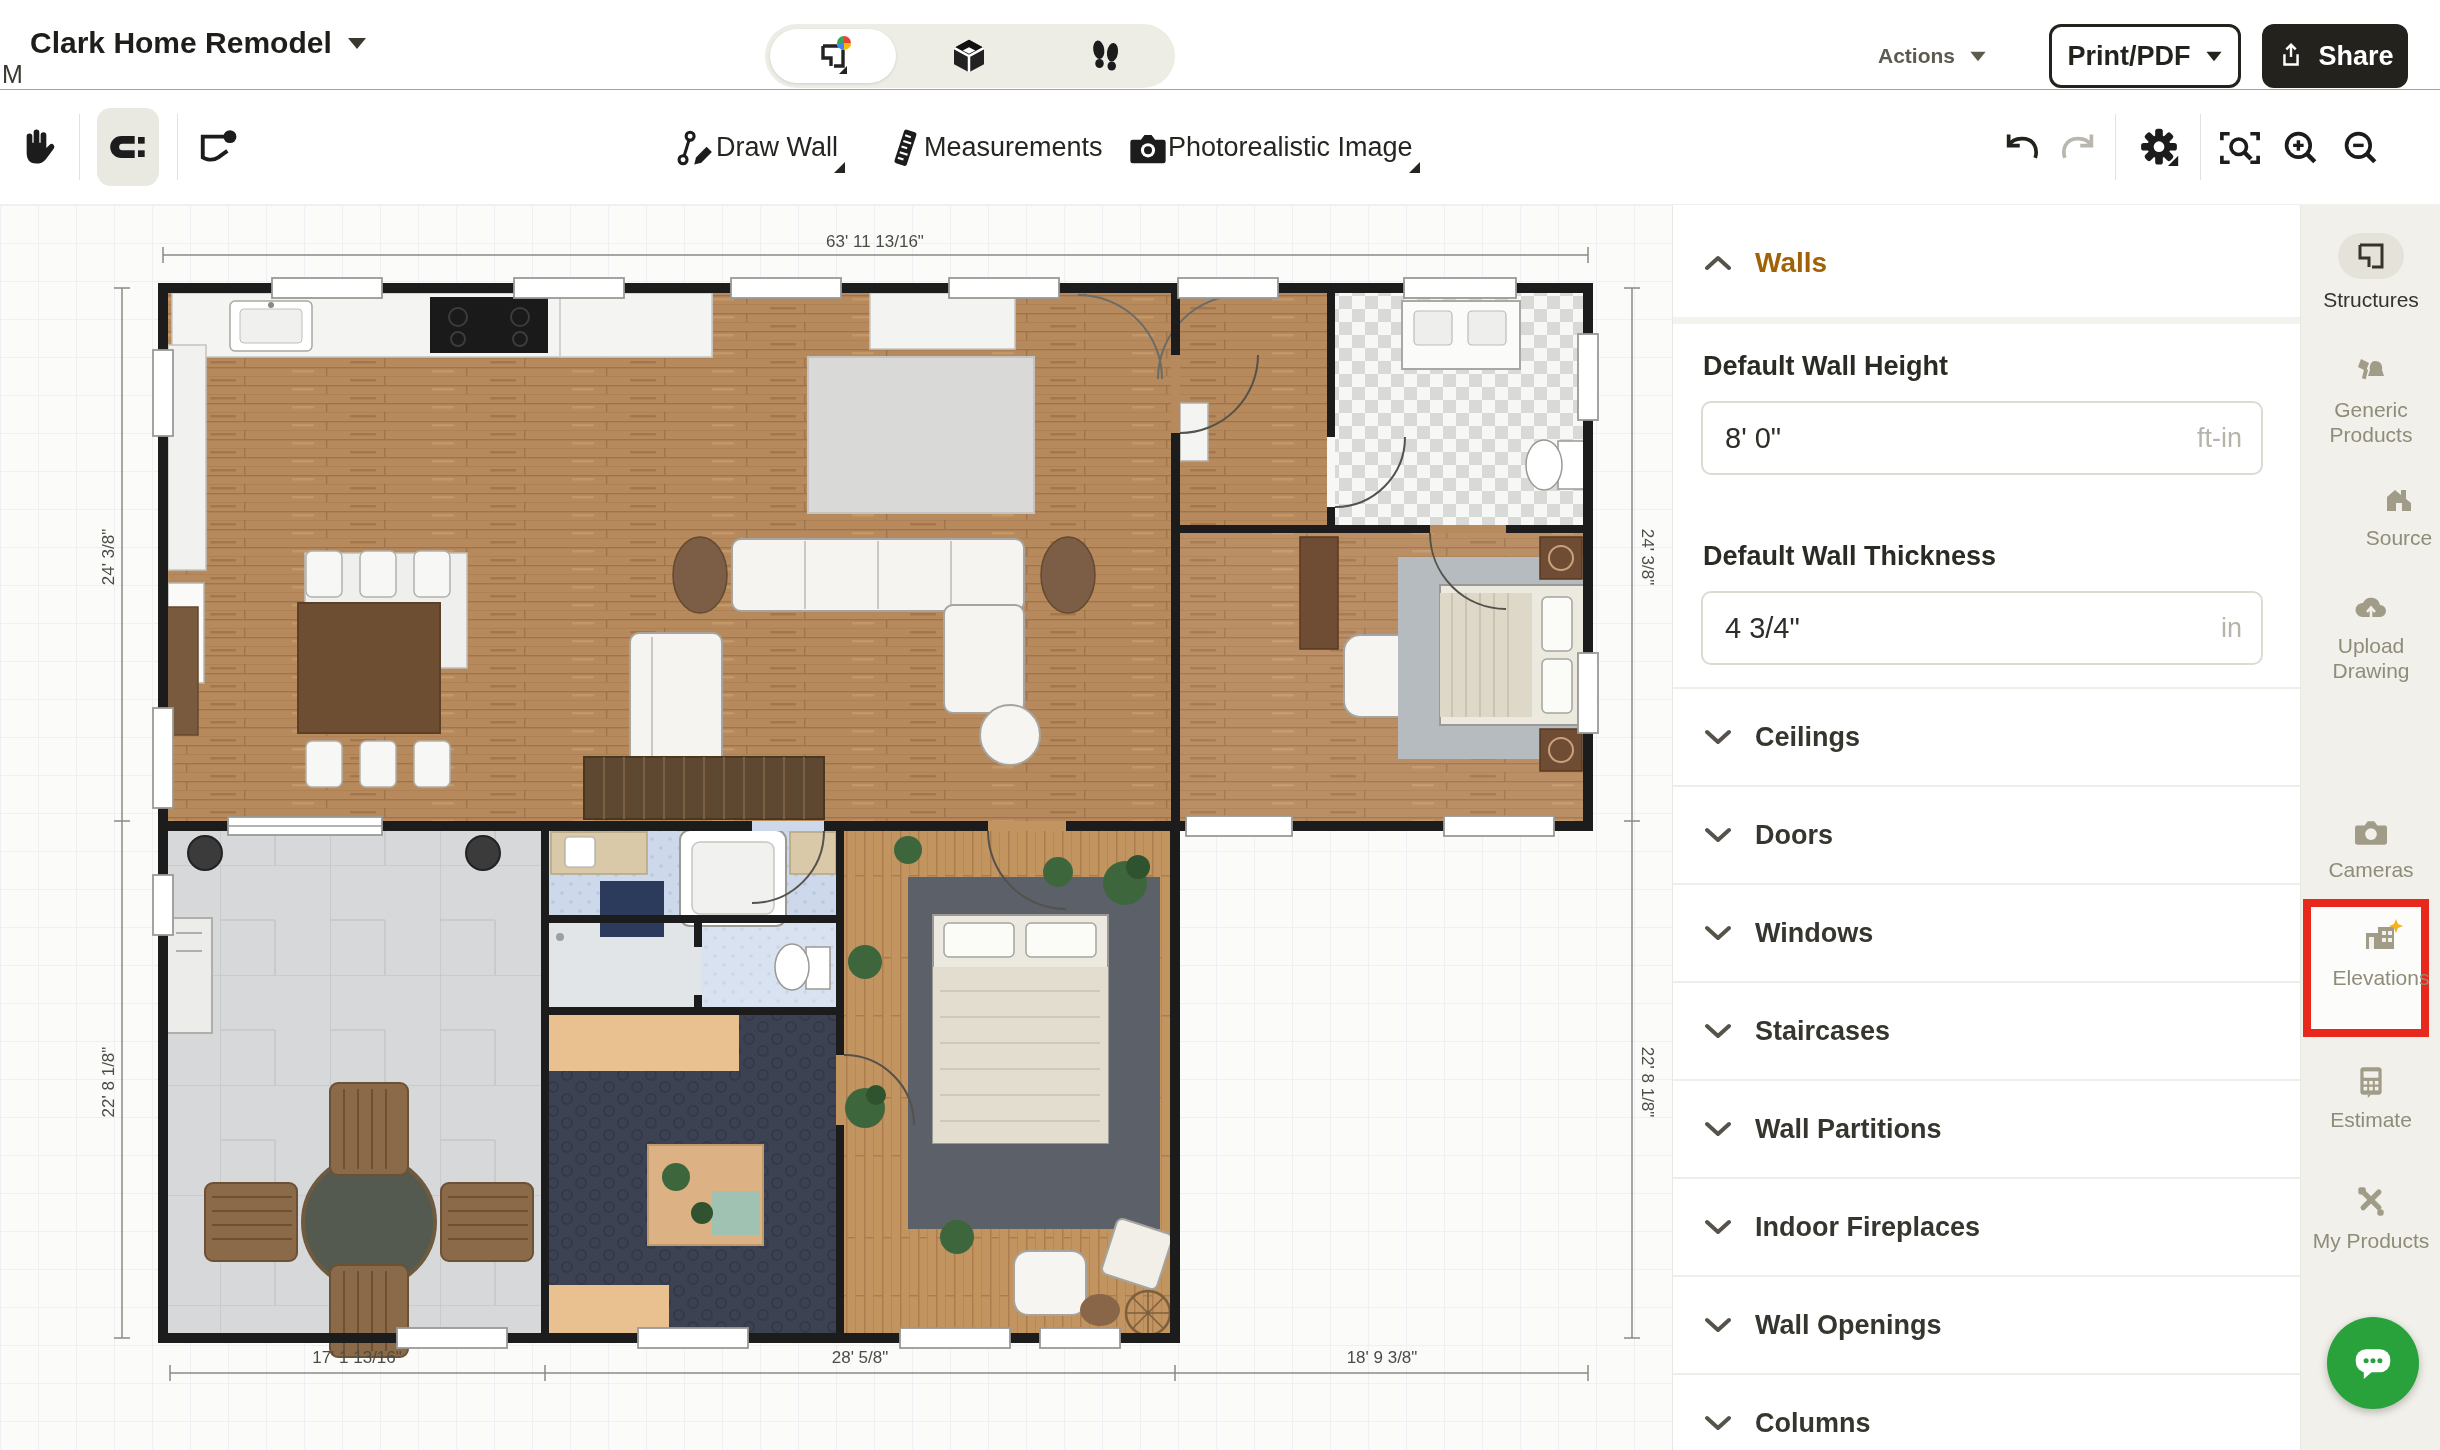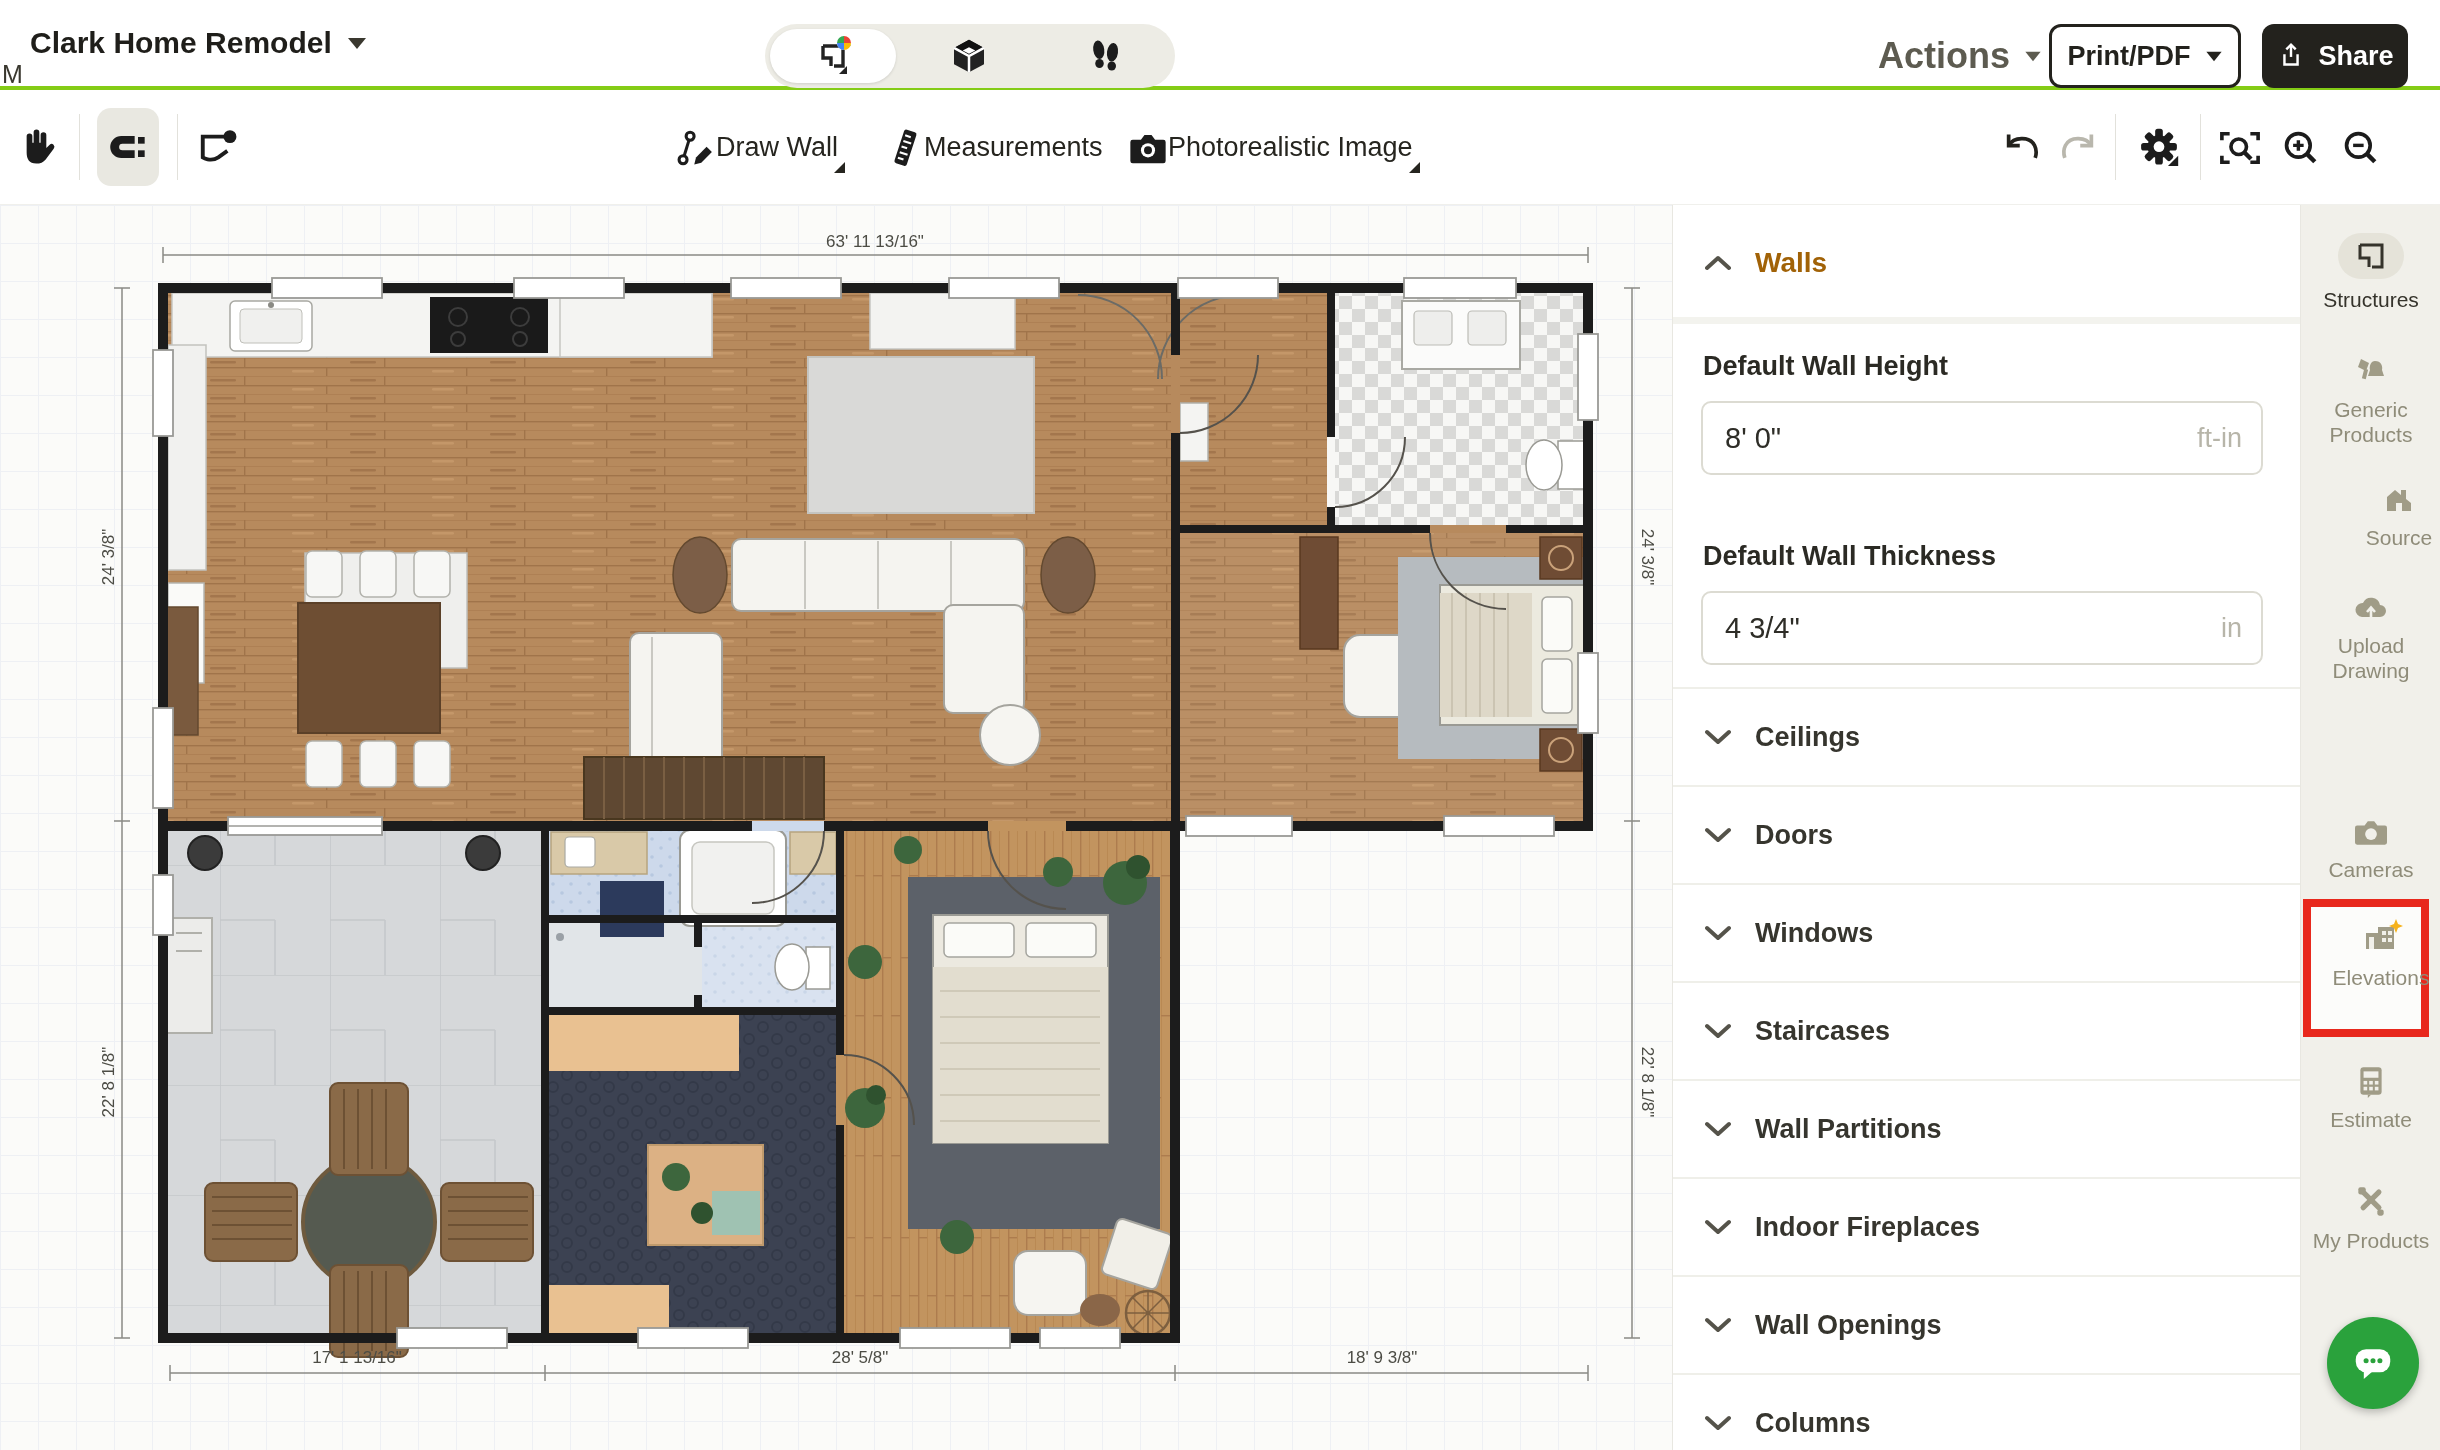--- a/index.html
+++ b/index.html
@@ -1,36 +1,36 @@
 <!DOCTYPE html>
 <html><head>
 <meta charset="utf-8">
 <style>
   * { margin:0; padding:0; box-sizing:border-box; }
   html,body { width:2440px; height:1450px; overflow:hidden; background:#fff;
               font-family:"Liberation Sans", sans-serif; color:#26251f; }
 
   
   .topbar { position:absolute; left:0; top:0; width:2440px; height:90px; background:#fff;
-            border-bottom:4px solid #84cc16; z-index:30; }
+            border-bottom:1px solid #84cc16; z-index:30; }
   .title-wrap { position:absolute; left:30px; top:26px; display:flex; align-items:center; gap:16px; cursor:pointer; }
   .title { font-size:30px; font-weight:700; color:#1f1e1a; }
   .caret { width:0; height:0; border-left:9px solid transparent; border-right:9px solid transparent;
            border-top:11px solid #3a382f; }
   .partial-m { position:absolute; left:2px; top:60px; font-size:25px; color:#3a382f; }
 
   .toggle { position:absolute; left:765px; top:24px; width:410px; height:64px; background:#edece5;
             border-radius:32px; display:flex; }
   .toggle-cell { width:136px; height:64px; display:flex; align-items:center; justify-content:center; cursor:pointer; position:relative; }
   .toggle-cell.active::before { content:""; position:absolute; left:5px; top:5px; right:5px; bottom:5px;
             background:#fff; border-radius:27px; box-shadow:0 1px 3px rgba(0,0,0,.12); }
   .toggle-cell svg { position:relative; z-index:1; }
 
   .actions-btn { position:absolute; left:1878px; top:28px; height:56px; display:flex; align-items:center; gap:14px;
-                 color:#5d5b50; font-size:36px; font-weight:600; cursor:pointer; }
+                 color:#5d5b50; font-size:21px; font-weight:600; cursor:pointer; }
   .actions-btn .caret { border-top-color:#5d5b50; transform:scale(.85); }
   .print-btn { position:absolute; left:2049px; top:24px; width:192px; height:64px; border:3px solid #23221d;
                border-radius:12px; background:#fff; display:flex; align-items:center; justify-content:center; gap:14px;
                font-size:27px; font-weight:700; color:#23221d; cursor:pointer; }
   .print-btn .caret { border-top-color:#23221d; transform:scale(.85); }
   .share-btn { position:absolute; left:2262px; top:24px; width:146px; height:64px; background:#23221d; color:#fff;
                border-radius:12px; display:flex; align-items:center; justify-content:center; gap:12px;
                font-size:27px; font-weight:700; cursor:pointer; }
 
   

